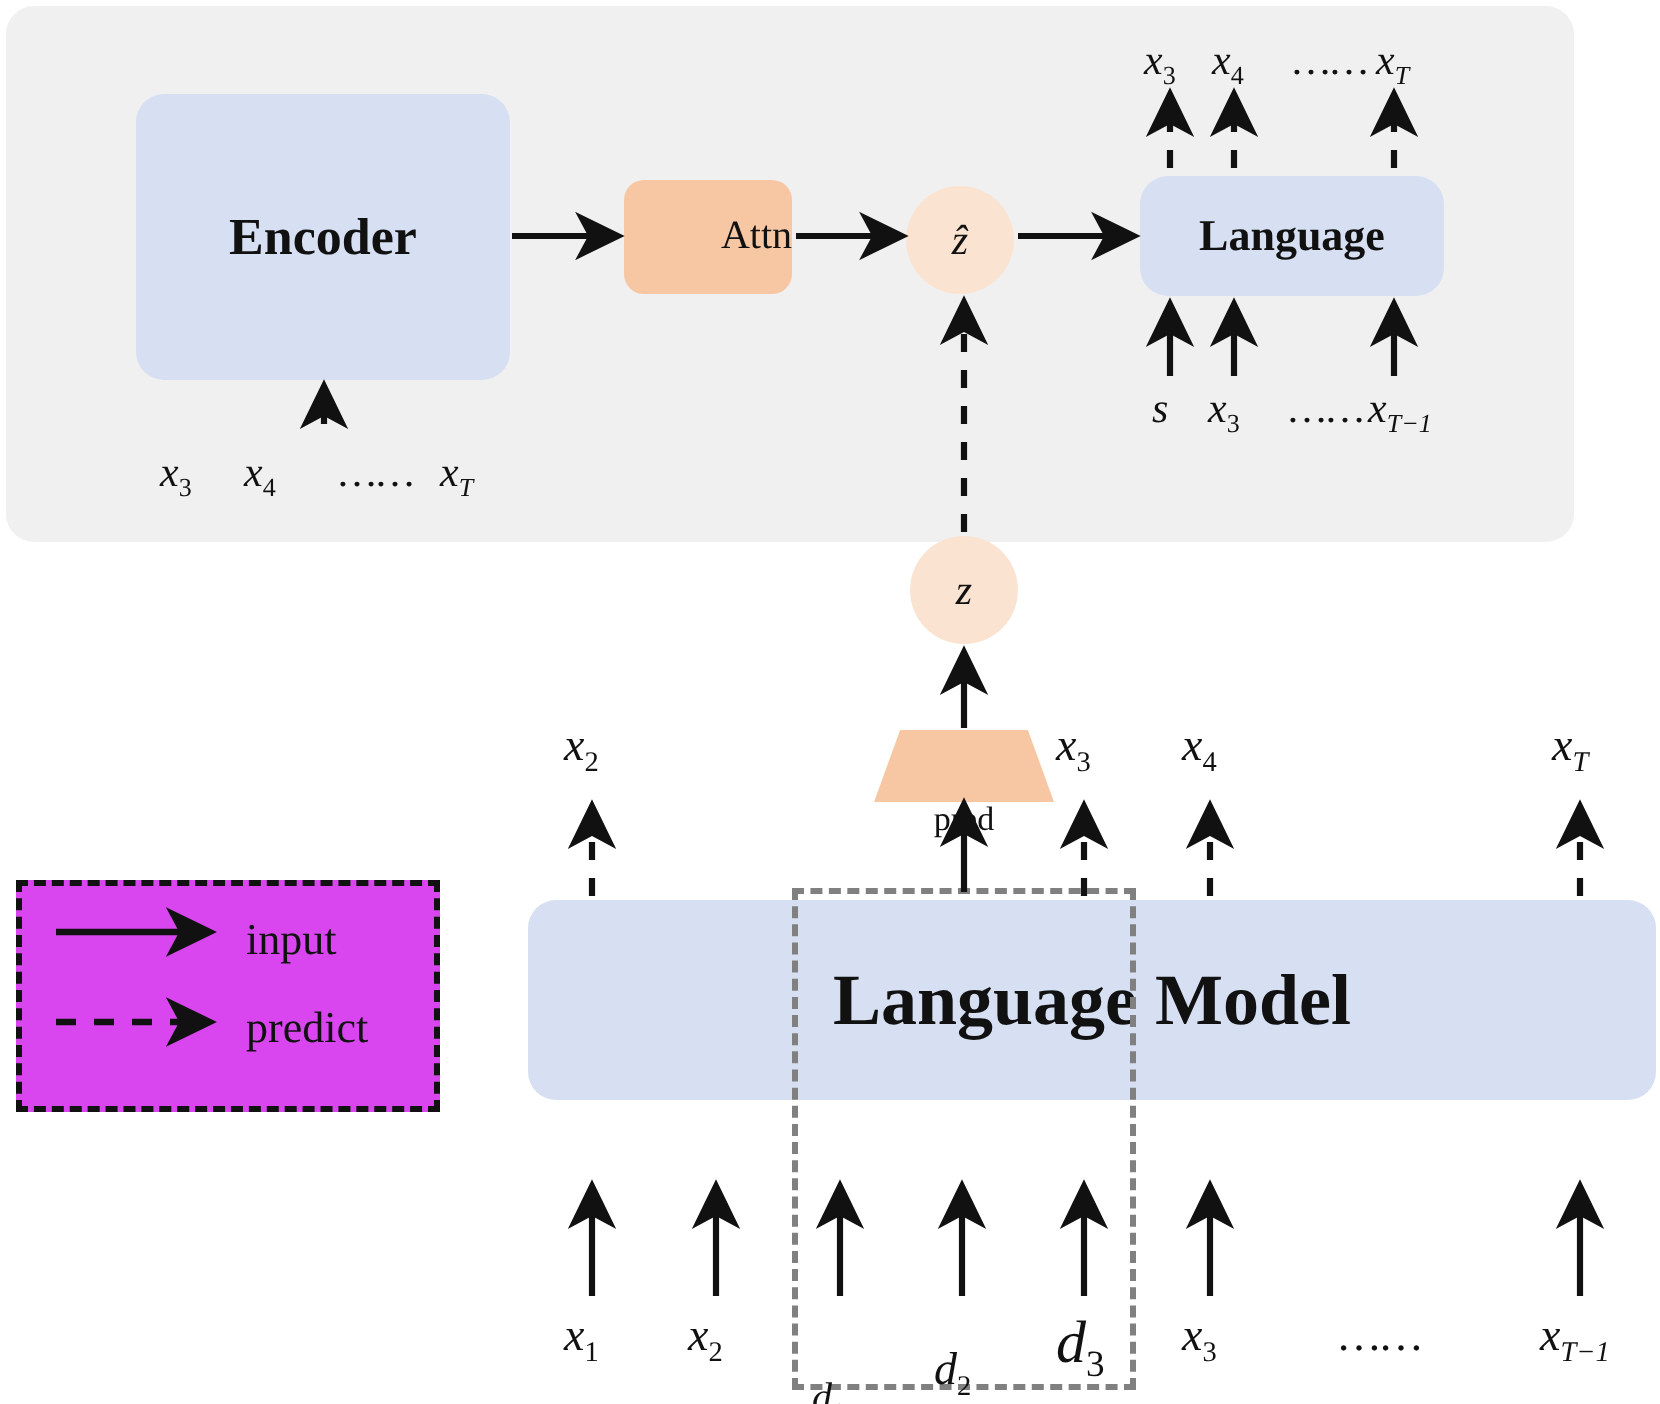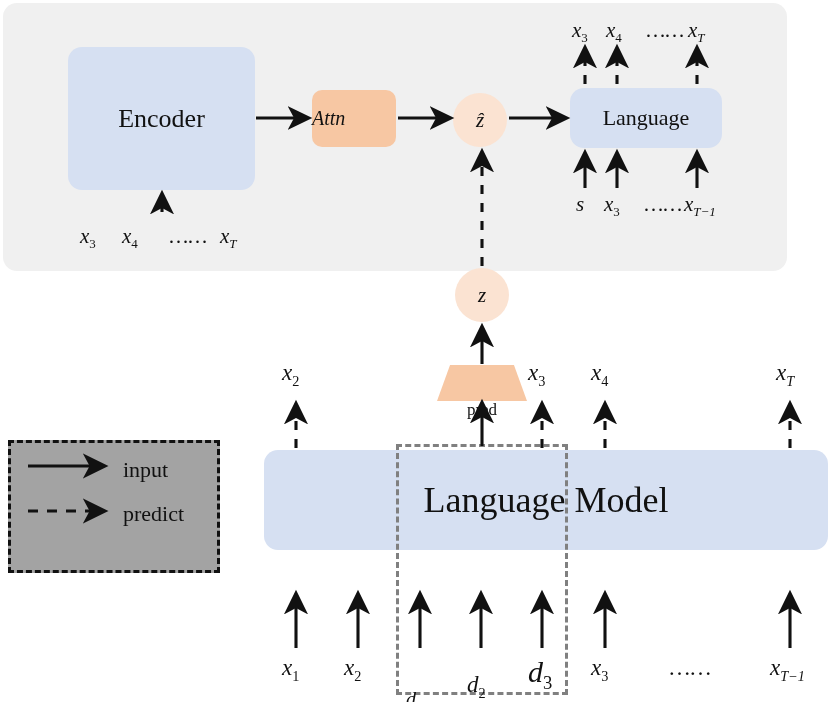--- a/index.html
+++ b/index.html
@@ -3,23 +3,23 @@
 <meta charset="utf-8">
 <style>
   html,body{margin:0;padding:0;background:#ffffff;}
   body{width:830px;height:702px;position:relative;overflow:hidden;
        font-family:"Liberation Serif","DejaVu Serif",serif;color:#111;}
   #stage{position:absolute;left:0;top:0;width:830px;height:702px;}
   svg#wires{position:absolute;left:0;top:0;width:830px;height:702px;pointer-events:none;}
 
   .panel{position:absolute;background:#f0f0f0;border-radius:14px;}
   .blockblue{position:absolute;background:#d6e0f2;border-radius:14px;
-             display:flex;align-items:center;justify-content:center;}
+             display:flex;align-items:center;justify-content:center;font-weight:bold;}
   .blockorange{position:absolute;background:#f7c7a3;border-radius:10px;
-               display:flex;align-items:center;justify-content:flex-start;font-style:italic;}
+               display:flex;align-items:center;justify-content:flex-end;}
   .circle{position:absolute;border-radius:50%;display:flex;
           align-items:center;justify-content:center;}
   .lbl{position:absolute;white-space:nowrap;}
   .mathi{font-style:italic;}
   sub{font-size:.62em;font-style:normal;}
   sub .mi{font-style:italic;}
 
   #ae-panel{left:3px;top:3px;width:784px;height:268px;}
   #ae-title{left:16px;top:8px;font-size:20px;}
 
@@ -39,22 +39,22 @@
   #predshape .tz{position:absolute;inset:0;background:#f7c7a3;
      clip-path:polygon(14.5% 0,85.5% 0,100% 100%,0 100%);}
   #predshape .tl{position:absolute;inset:0;display:flex;align-items:center;
      justify-content:center;font-size:17px;margin-top:45px;}
 
   #lm{left:264px;top:450px;width:564px;height:100px;font-size:36px;}
 
   #dashsel{position:absolute;left:396px;top:444px;width:172px;height:251px;
      border:3.5px dashed #808080;box-sizing:border-box;}
 
-  #legend{position:absolute;left:8px;top:440px;width:212px;height:133px;
-     background:#a3a3a3;border:3px dashed #111;box-sizing:border-box;}
+  #legend{position:absolute;left:8px;top:440px;width:212px;height:116px;
+     background:#d946ef;border:3px dashed #111;box-sizing:border-box;}
   #legend .row{position:absolute;font-size:22px;}
   #lg-input{left:112px;top:14px;}
   #lg-predict{left:112px;top:58px;}
 </style>
 </head>
 <body>
 
 <div id="stage">
 
   <div class="panel" id="ae-panel"></div>

